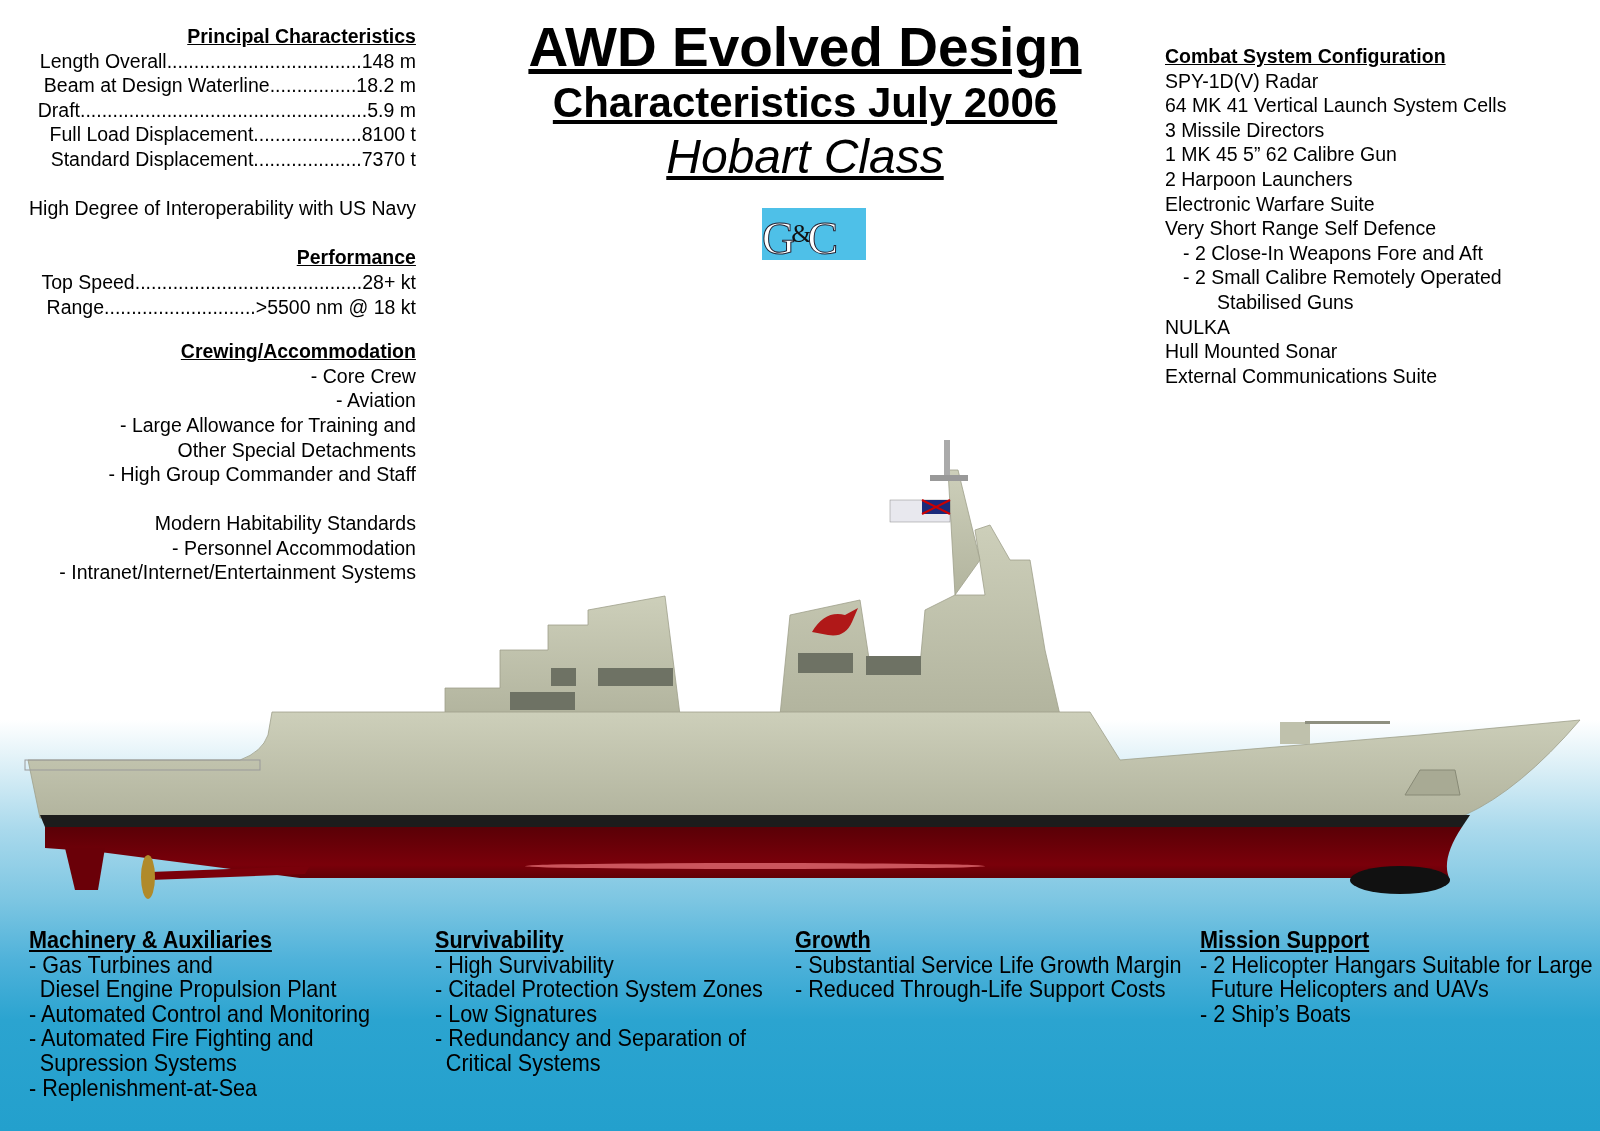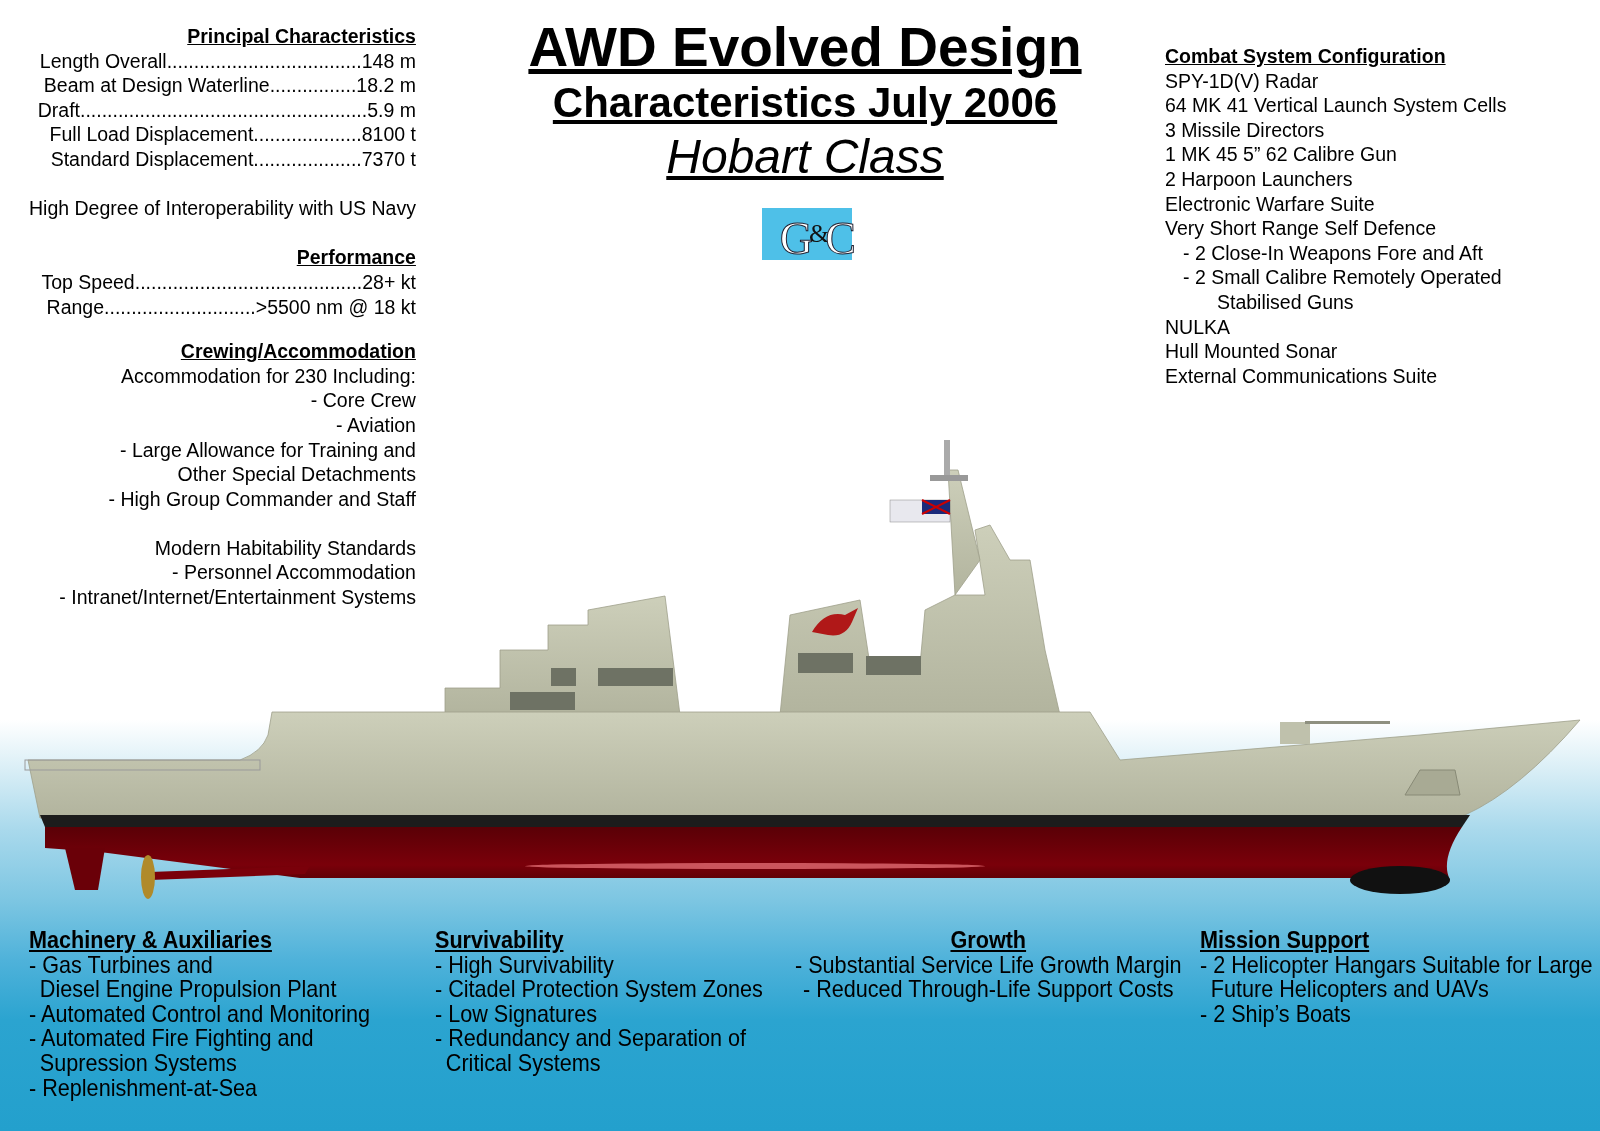--- a/index.html
+++ b/index.html
@@ -10,21 +10,21 @@
   }
   .blk { position:absolute; font-size:19.5px; line-height:24.6px; }
   .hd { font-weight:bold; text-decoration:underline; }
   .ind { padding-left:18px; }
   .gap { height:24.6px; }
   .row { white-space:nowrap; }
   #title-block { position:absolute; left:480px; top:16px; width:650px; text-align:center;text-decoration:underline; }
   #t1 { font-size:55px; font-weight:bold; line-height:62px; }
   #t2 { font-size:42px; font-weight:bold; line-height:50px; }
   #t3 { font-size:48px; font-style:italic; line-height:58px; }
-  #logo { position:absolute; left:762px; top:208px; width:90px; height:52px; background:#4ec0e8; text-align:right;
+  #logo { position:absolute; left:762px; top:208px; width:104px; height:52px; background:#4ec0e8; text-align:left;
     font-family:"Liberation Serif", serif; font-size:46px; line-height:52px; color:#fff;
     -webkit-text-stroke:1px #223; letter-spacing:-4px; }
   #logo .amp { font-size:26px; color:#111; -webkit-text-stroke:0; vertical-align:12px; }
   .bottom .blk { font-size:24px; }
   .bottom .txt { transform:scaleX(0.9); transform-origin:left; white-space:nowrap; }
   #ship { position:absolute; left:0; top:430px; }
 </style>
 </head>
 <body>
 
@@ -43,21 +43,20 @@
   <div class="row"><span>Full Load Displacement</span><span>....................</span><span>8100 t</span></div>
   <div class="row"><span>Standard Displacement</span><span>....................</span><span>7370 t</span></div>
   <div class="gap"></div>
   <div class="row">High Degree of Interoperability with US Navy</div>
   <div class="gap"></div>
   <div class="hd">Performance</div>
   <div class="row"><span>Top Speed</span><span>..........................................</span><span>28+ kt</span></div>
   <div class="row"><span>Range</span><span>............................</span><span>&gt;5500 nm @ 18 kt</span></div>
   <div class="gap" style="height:20px"></div>
   <div class="hd">Crewing/Accommodation</div>
-  <div>Accommodation for 230 Including:</div>
   <div class="ind">- Core Crew</div>
   <div class="ind">- Aviation</div>
   <div class="ind">- Large Allowance for Training and</div>
   <div class="ind" style="padding-left:29px">Other Special Detachments</div>
   <div class="ind">- High Group Commander and Staff</div>
   <div class="gap"></div>
   <div>Modern Habitability Standards</div>
   <div class="ind">- Personnel Accommodation</div>
   <div class="ind">- Intranet/Internet/Entertainment Systems</div>
 </div>
@@ -148,21 +147,21 @@
     <div class="txt">- Replenishment-at-Sea</div>
   </div>
   <div class="blk" style="left:435px; top:928px;">
     <div class="txt hd">Survivability</div>
     <div class="txt">- High Survivability</div>
     <div class="txt">- Citadel Protection System Zones</div>
     <div class="txt">- Low Signatures</div>
     <div class="txt">- Redundancy and Separation of</div>
     <div class="txt" style="padding-left:12px">Critical Systems</div>
   </div>
-  <div class="blk" style="left:795px; top:928px;text-align:center;">
+  <div class="blk" style="left:795px; top:928px;">
     <div class="txt hd">Growth</div>
     <div class="txt">- Substantial Service Life Growth Margin</div>
     <div class="txt">- Reduced Through-Life Support Costs</div>
   </div>
   <div class="blk" style="left:1200px; top:928px;">
     <div class="txt hd">Mission Support</div>
     <div class="txt">- 2 Helicopter Hangars Suitable for Large</div>
     <div class="txt" style="padding-left:12px">Future Helicopters and UAVs</div>
     <div class="txt">- 2 Ship’s Boats</div>
   </div>

